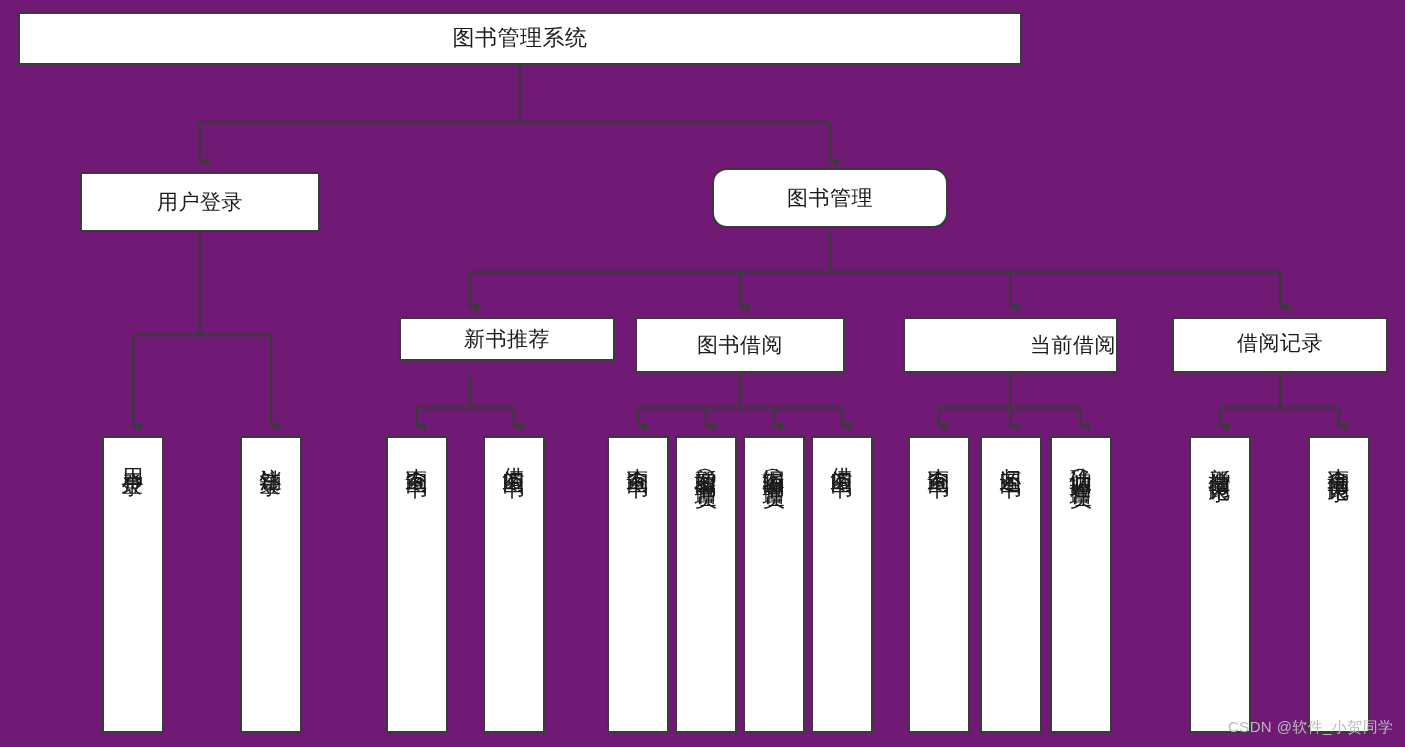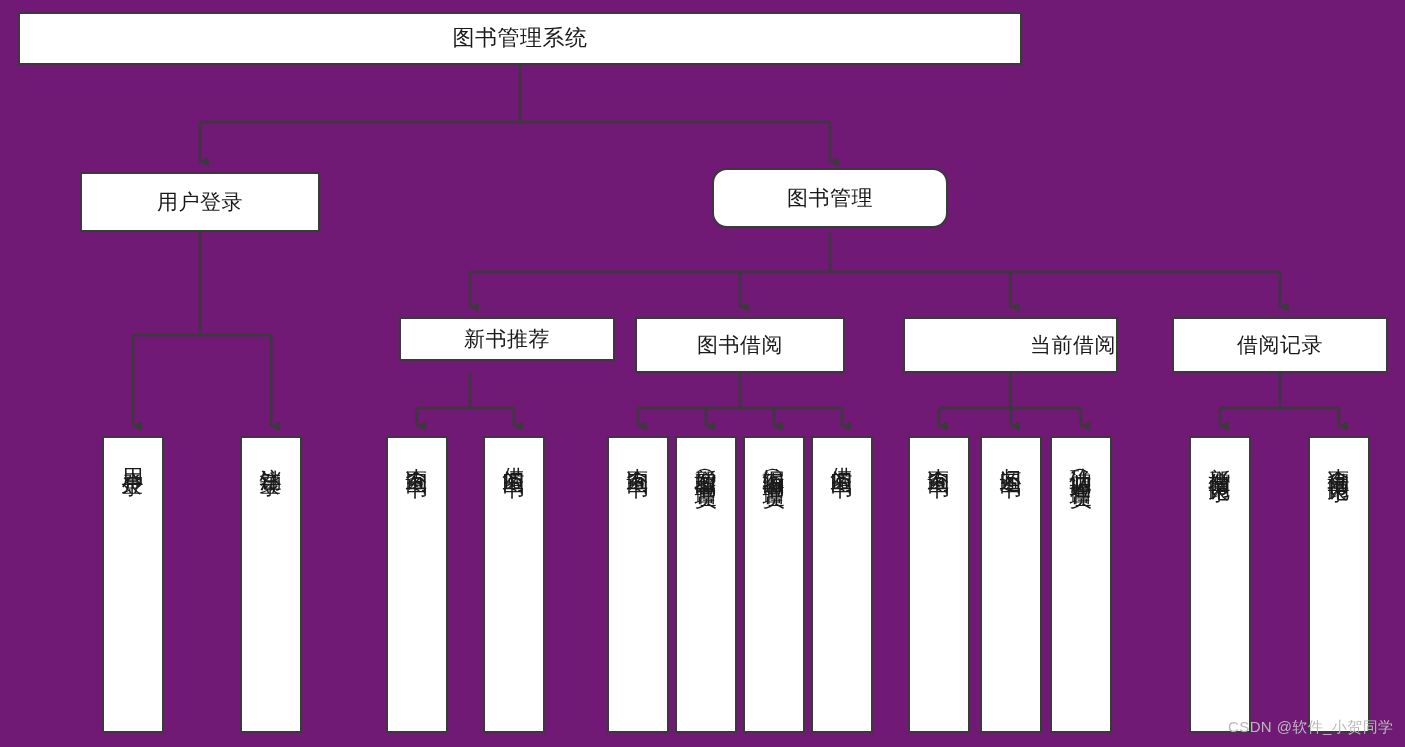--- a/index.html
+++ b/index.html
@@ -133,21 +133,21 @@
       </div>
       <div class="node horiz" style="left: 370px; top: 317px; width: 216px; height: 44px; margin-left: 29px;">
         <span class="node-label">新书推荐</span>
       </div>
       <div class="node horiz" style="left: 635px; top: 317px; width: 210px; height: 56px;">
         <span class="node-label">图书借阅</span>
       </div>
       <div class="node horiz" style="left: 903px; top: 317px; width: 215px; height: 56px; justify-content: flex-end;">
         <span class="node-label">当前借阅</span>
       </div>
-      <div class="node horiz" style="left: 1172px; top: 317px; width: 216px; height: 56px;">
+      <div class="node horiz" style="left: 1172px; top: 317px; width: 216px; height: 56px; font-family: Liberation Mono, monospace;">
         <span class="node-label">借阅记录</span>
       </div>
       <div class="node vert" style="left: 102px; top: 436px; width: 62px; height: 297px;">
         <span class="node-label">用户登录</span>
       </div>
       <div class="node vert" style="left: 240px; top: 436px; width: 62px; height: 297px;">
         <span class="node-label">注销登录</span>
       </div>
       <div class="node vert" style="left: 386px; top: 436px; width: 62px; height: 297px;">
         <span class="node-label">查询图书</span>

